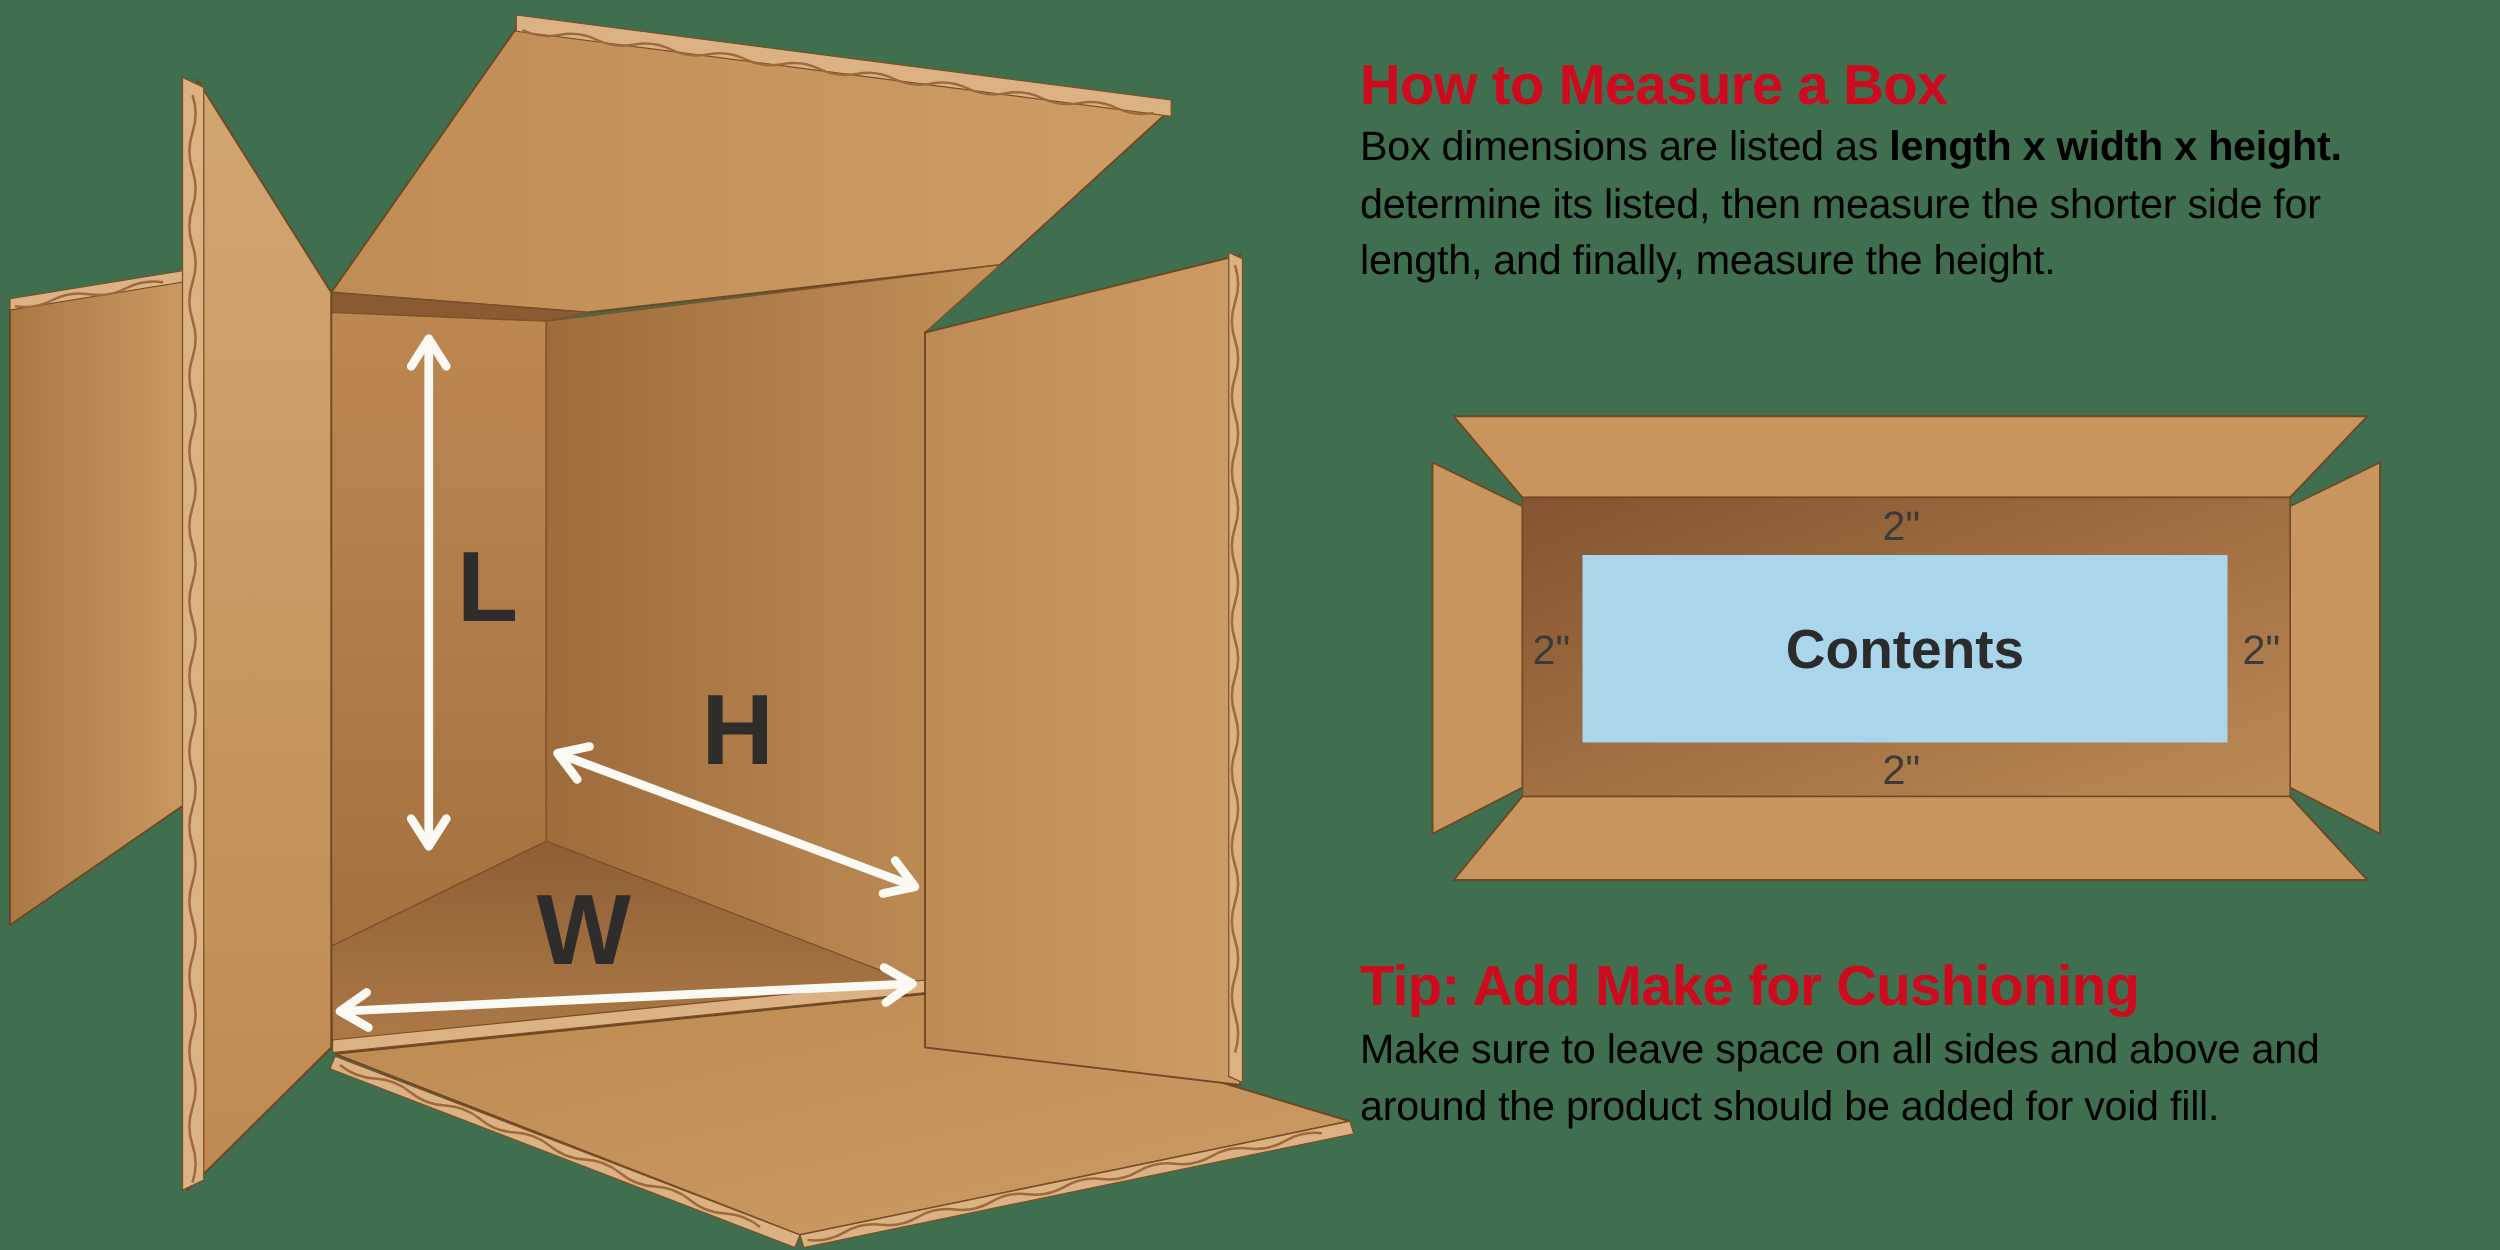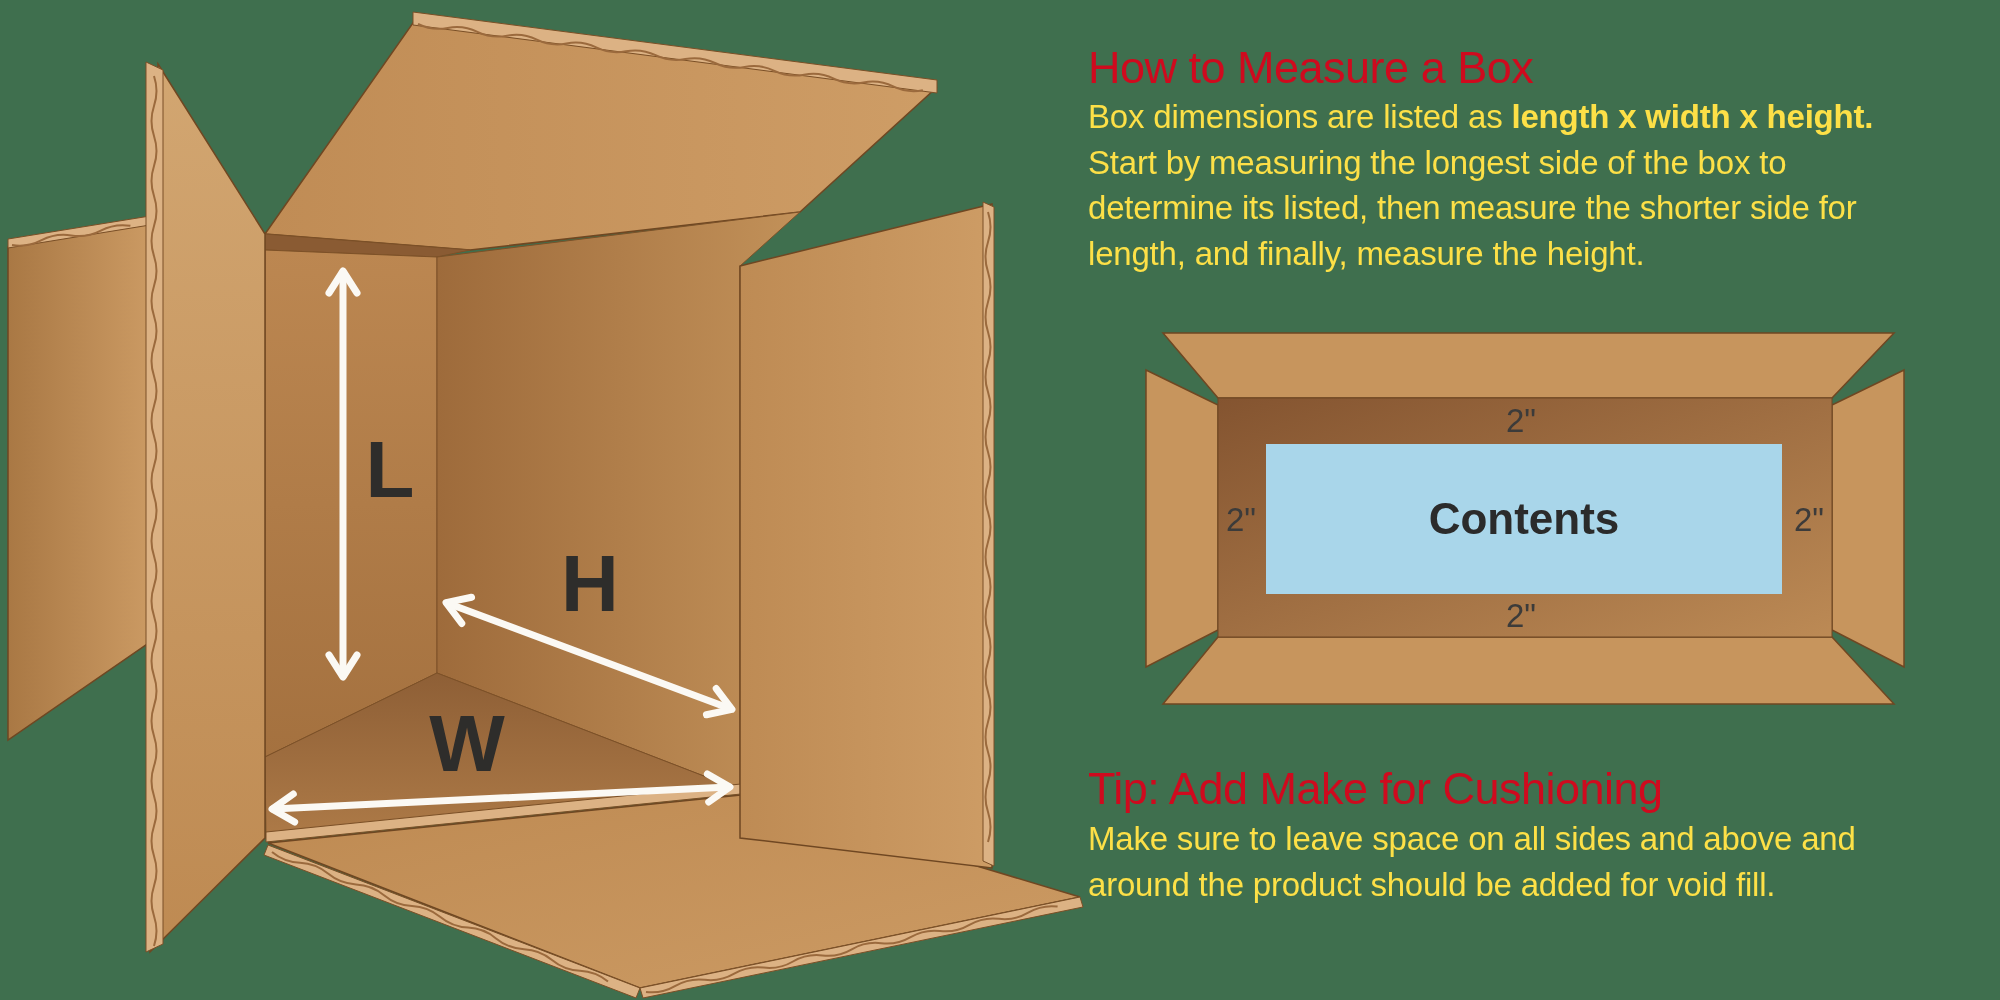--- a/index.html
+++ b/index.html
@@ -6,26 +6,26 @@
   .canvas{
     position:relative;
     width:2000px;height:1000px;
     background:#3F6F4E;
     overflow:hidden;
     font-family:"Liberation Sans",sans-serif;
   }
   .abs{position:absolute;}
   .heading{
     position:absolute;left:1088px;
-    font-size:45px;font-weight:normal;color:#CF0A1E;
+    font-size:45px;font-weight:bold;color:#CF0A1E;
     letter-spacing:-0.5px;white-space:nowrap;
   }
   .para{
     position:absolute;left:1088px;
-    font-size:33px;line-height:45.5px;color:#fde047;
+    font-size:33px;line-height:45.5px;color:#000000;
     letter-spacing:-0.2px;
   }
   .para span{display:block;white-space:nowrap;}
   .para .inline{display:inline;}
   .para .bold{font-weight:bold;}
   svg text{font-family:"Liberation Sans",sans-serif;}
   .dimlabel{font-weight:bold;font-size:80px;fill:#2E2D2B;}
   .clearance{font-size:33px;fill:#3C3B3A;}
   .contents{font-weight:bold;font-size:44px;fill:#2B2B2B;}
 </style>
@@ -107,21 +107,20 @@
 
     <text class="dimlabel" x="390" y="497" text-anchor="middle">L</text>
     <text class="dimlabel" x="590" y="611" text-anchor="middle">H</text>
     <text class="dimlabel" x="467" y="771" text-anchor="middle">W</text>
   </svg>
 
   <div class="heading" style="top:42px">How to Measure a Box</div>
 
   <div class="para" style="top:94px">
     <span><span class="inline">Box dimensions are listed as </span><span class="inline bold">length x width x height.</span></span>
-    <span>Start by measuring the longest side of the box to</span>
     <span>determine its listed, then measure the shorter side for</span>
     <span>length, and finally, measure the height.</span>
   </div>
 
   <svg class="abs" style="left:1140px;top:330px" width="770" height="380" viewBox="0 0 770 380">
     <defs>
       <linearGradient id="gFrame" x1="0" y1="0" x2="1" y2="1">
         <stop offset="0" stop-color="#845430"></stop>
           <stop offset="1" stop-color="#BC8A55"></stop>
       </linearGradient>

